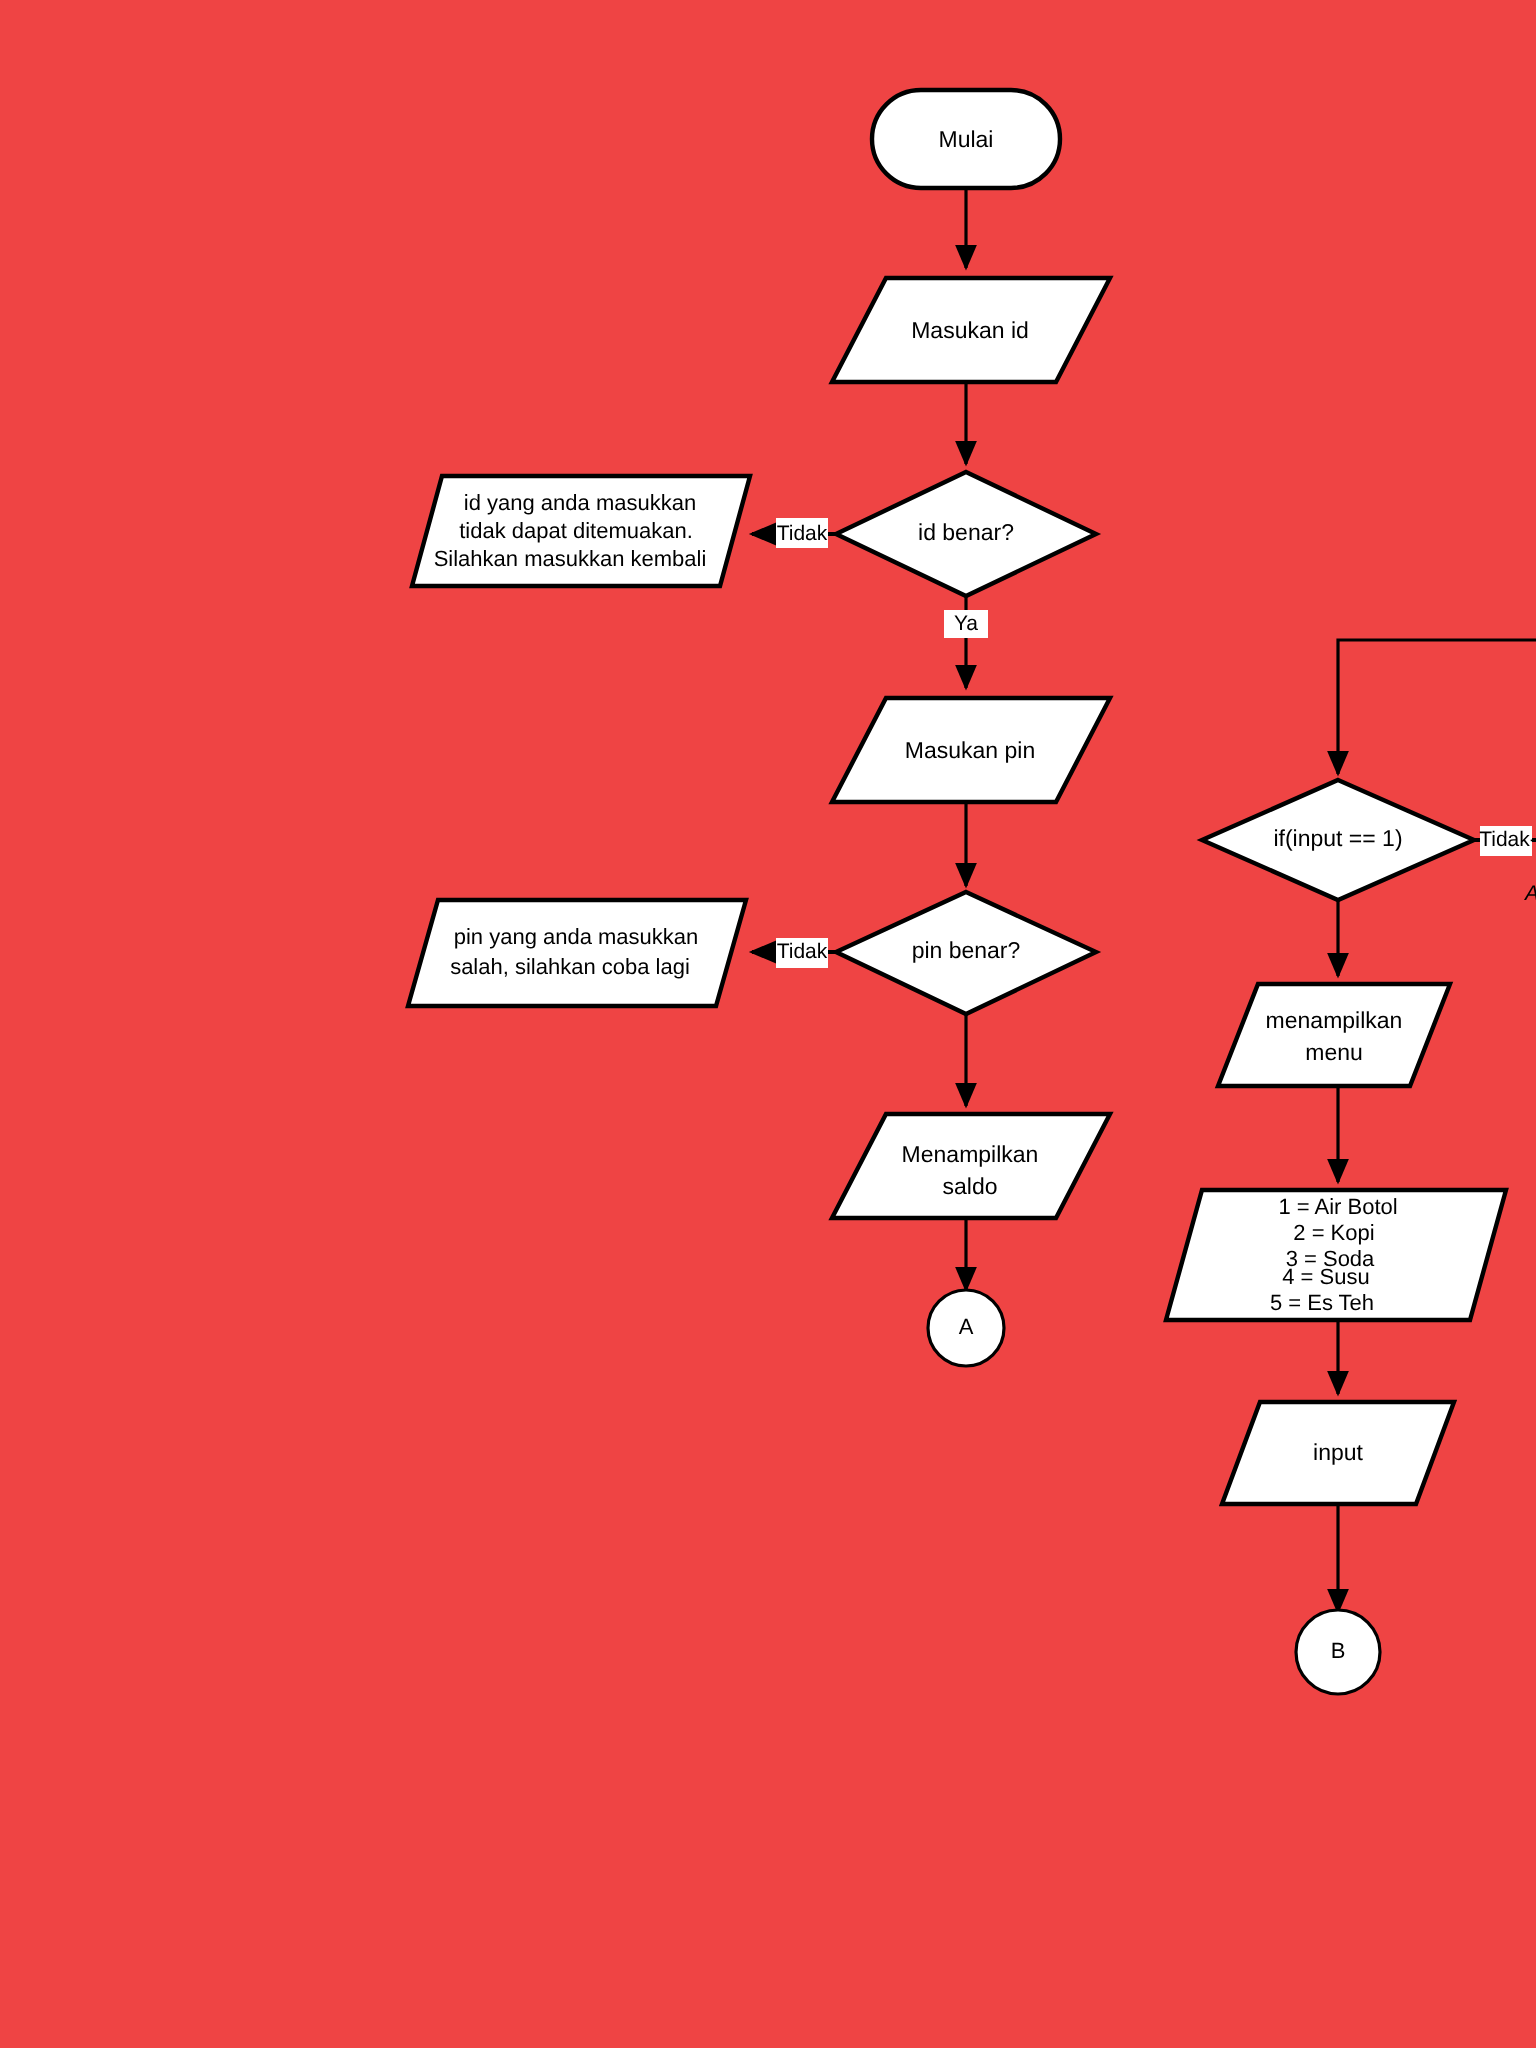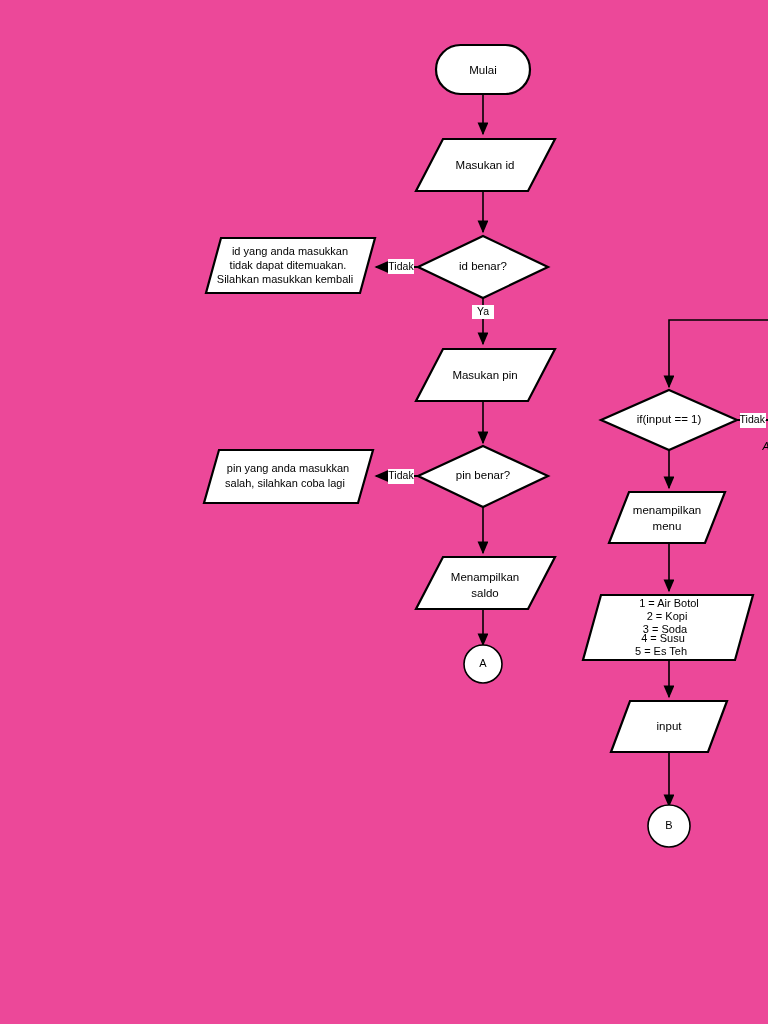--- a/index.html
+++ b/index.html
@@ -9,21 +9,21 @@
     background: #ffffff;
   }
   body {
     font-family: "Liberation Sans", sans-serif;
     -webkit-font-smoothing: antialiased;
   }
   #canvas {
     position: relative;
     width: 768px;
     height: 1024px;
-    background: #ec4899;
+    background: #ef4444;
     overflow: hidden;
   }
   #diagram-svg {
     position: absolute;
     top: 0;
     left: 0;
     width: 768px;
     height: 1024px;
     display: block;
   }

